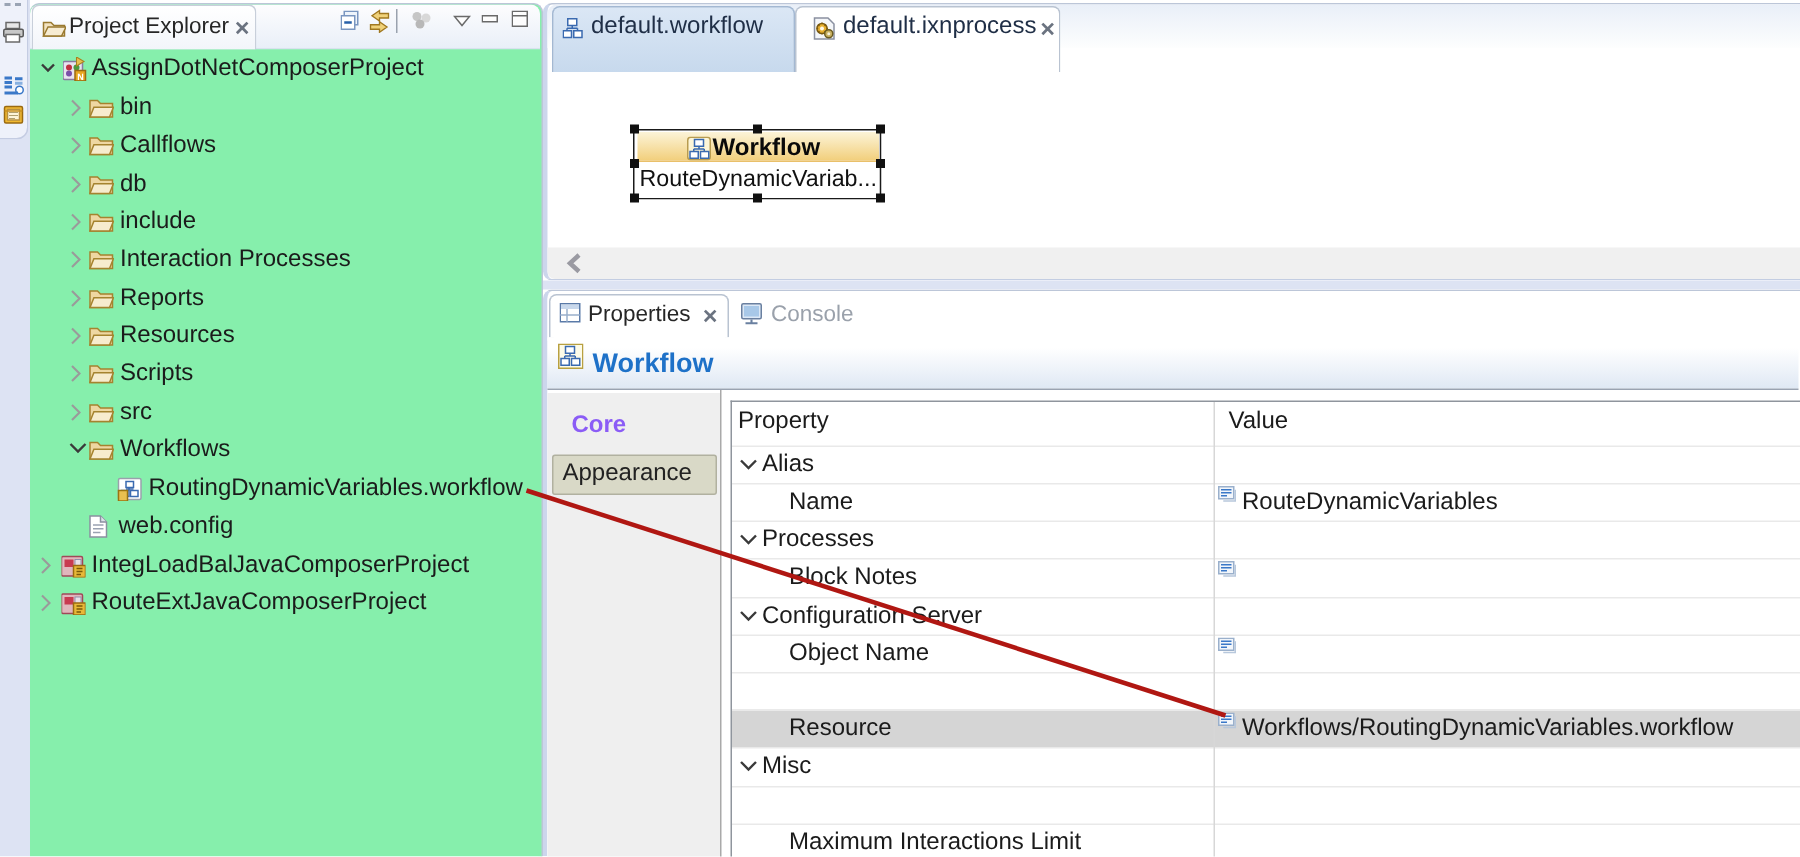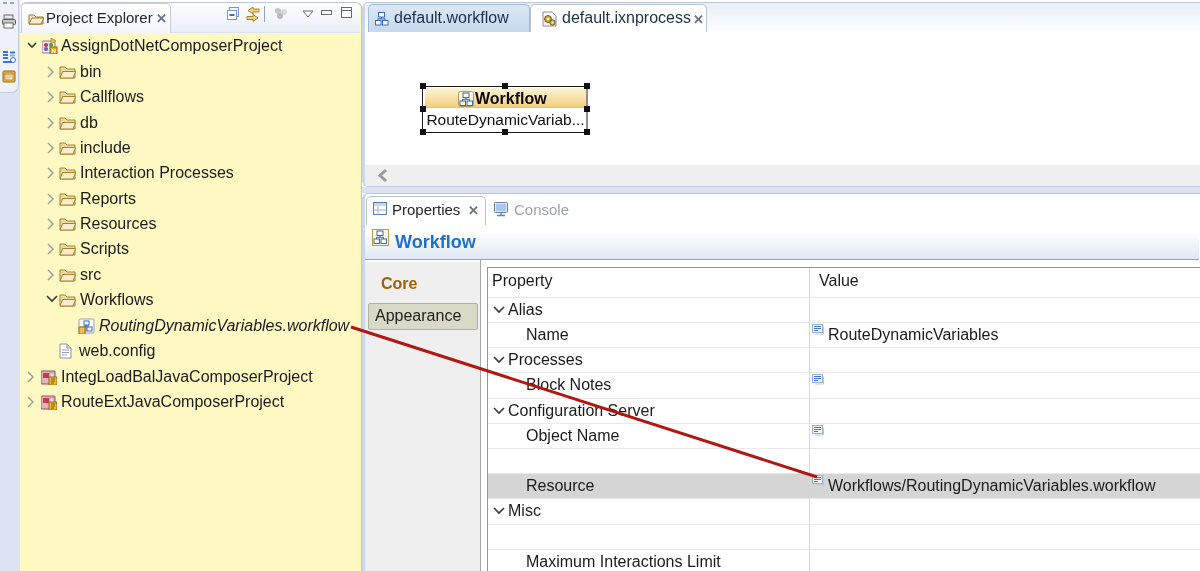--- a/index.html
+++ b/index.html
@@ -8,21 +8,21 @@
 .abs { position:absolute; }
 #page { position:relative; width:1200px; height:571px; background:#fff; }
 
 
 #rail { left:0; top:0; width:20px; height:571px; background:#dde3f3; }
 #railbox { left:0; top:0; width:19px; height:93px; background:#eef1fa;
   border-right:1px solid #c4cce2; border-bottom:1px solid #c4cce2;
   border-bottom-right-radius:8px; }
 
 
-#pe { left:20px; top:2px; width:342px; height:569px; background:#fef9c3;
+#pe { left:20px; top:2px; width:342px; height:569px; background:#86efac;
   border-top:1px solid #bcc6d8; border-right:1px solid #bcc6d8;
   border-top-left-radius:6px; border-top-right-radius:6px; }
 #pehead { left:0; top:0; width:340px; height:30px;
   background:linear-gradient(#fdfdfe,#e9eff8); border-bottom:1px solid #d9e2ee;
   border-top-left-radius:6px; border-top-right-radius:6px;}
 #petab { left:1px; top:0px; width:150px; height:30px; background:linear-gradient(#ffffff,#f2f5fa);
   border:1px solid #c8cfda; border-bottom:none; border-radius:5px 5px 0 0; }
 .tabtxt { font-size:15px; color:#262626; }
 .close { color:#6b7380; font-size:13px; font-weight:bold; }
 
@@ -30,21 +30,21 @@
 .trow { position:absolute; height:26px; line-height:26px; font-size:16px; color:#1b1b1b; white-space:nowrap; }
 .chev { position:absolute; color:#8a8a8a; }
 svg { display:block; }
 .f1 .fchev { position:absolute; left:26px; top:6px; }
 .f1 .ficon { position:absolute; left:39px; top:6px; }
 .f1 .lbl { position:absolute; left:60px; }
 
 
 #ed { left:362px; top:2px; width:838px; height:185px; background:#fff; border-top:1px solid #bcc6d8; border-left:3px solid #ccd6ec; border-bottom:1px solid #c3cde2; border-radius:6px 0 0 6px; }
 #edbar { left:0; top:0; width:835px; height:29px; background:linear-gradient(#e9eff8,#fdfefe); border-top-left-radius:6px; }
-.edtab { position:absolute; top:1px; height:28px; border-radius:5px 5px 0 0; font-size:16px; color:#1f2e46; }
+.edtab { position:absolute; top:1px; height:44px; border-radius:5px 5px 0 0; font-size:16px; color:#1f2e46; }
 #tab1 { left:3px; width:162px; background:linear-gradient(#dbe7f5,#c7d9ed); border:1px solid #a3b8d2; border-bottom:none; }
 #tab2 { left:165px; width:177px; background:#fff; border:1px solid #b9c3d1; border-bottom:none; }
 
 
 #wfblock { left:60px; top:85px; width:161px; height:44px; }
 #wfhead { position:absolute; left:0; top:0; width:161px; height:20px;
   background:linear-gradient(#fcf4d8,#f2cf7c); border-bottom:1px solid #e9c06a; }
 #wflabel { position:absolute; left:0; top:20px; width:161px; height:24px; background:#fff;
   font-size:15.5px; color:#111; text-align:center; line-height:23px; }
 .hndl { position:absolute; width:6px; height:6px; background:#101010; }
@@ -57,21 +57,21 @@
   border-top:1px solid #bcc6d8; border-left:3px solid #ccd6ec; border-top-left-radius:6px; }
 #propbar { left:0; top:0; width:834px; height:33px; background:#fff; border-top-left-radius:6px;}
 #ptab1 { left:1px; top:2px; width:120px; height:29px; background:#fff;
   border:1px solid #b9c3d1; border-bottom:none; border-radius:5px 5px 0 0; }
 #ptitle { left:0; top:31px; width:834px; height:35px;
   background:linear-gradient(#ffffff 20%,#dfe8f4); border-bottom:1px solid #9aa3b1; }
 #ptitletxt { left:30px; top:0px; height:34px; line-height:34px; font-size:18px; font-weight:bold; color:#1e71c8; }
 #pcontent { left:0; top:66px; width:835px; height:312px; background:#fff; }
 #subcol { left:0; top:2px; width:115px; height:310px; background:#efefef; }
 #subdiv { left:115px; top:0px; width:1px; height:312px; background:#a9a9a9; }
-#coretxt { left:16px; top:15px; font-size:16px; font-weight:bold; color:#a16207; }
+#coretxt { left:16px; top:15px; font-size:16px; font-weight:bold; color:#8b5cf6; }
 #apptab { left:3px; top:43px; width:110px; height:27px; background:#d9d9c7;
   border:1px solid #b1b1a0; border-radius:2px; font-size:16px; color:#222;
   line-height:24px; padding-left:6px; }
 
 
 #ptable { left:122px; top:7px; width:713px; height:305px; background:#fff;
   border-top:1px solid #8f959d; border-left:1px solid #8f959d; }
 .prow { position:absolute; left:0; width:712px; height:25px; line-height:25px; font-size:16px; color:#1b1b1b; }
 .psep { position:absolute; left:0; width:712px; height:1px; background:#e9e9e9; }
 #coldiv { position:absolute; left:321px; top:0; width:1px; height:304px; background:#d7d7d7; }
@@ -347,21 +347,21 @@
         <span class="abs" style="left:58px;top:5px;">
             <svg width="17" height="16">
               <rect x="1" y="1" width="15" height="14" rx="1" fill="#fff" stroke="#9aa0ac"></rect>
               <rect x="6" y="3" width="5" height="4" fill="#fff" stroke="#3a6ab0"></rect>
               <rect x="3" y="9" width="5" height="4" fill="#fff" stroke="#3a6ab0"></rect>
               <rect x="9" y="9" width="5" height="4" fill="#fff" stroke="#3a6ab0"></rect>
               <path d="M8 7 v2 M8 8 h3 M6 8 h2" stroke="#3a6ab0" fill="none"></path>
               <rect x="1" y="9" width="6" height="7" fill="#e8c050" stroke="#9a7410"></rect>
             </svg>
           </span>
-        <span class="abs" style="left:79px;font-style:italic;">RoutingDynamicVariables.workflow</span>
+        <span class="abs" style="left:79px;">RoutingDynamicVariables.workflow</span>
       </div>
       <div class="trow" style="left:0;top:335px;">
         <span class="abs" style="left:39px;top:5px;">
             <svg width="13" height="16">
               <path d="M1 1 h7 l4 4 v10 h-11 z" fill="#fff" stroke="#8a90a0"></path>
               <path d="M8 1 l0 4 l4 0" fill="#dde2ea" stroke="#8a90a0"></path>
               <path d="M3 7 h7 M3 9.5 h7 M3 12 h5" stroke="#9aa2b2" stroke-width="1"></path>
             </svg>
           </span>
         <span class="abs" style="left:59px;">web.config</span>

